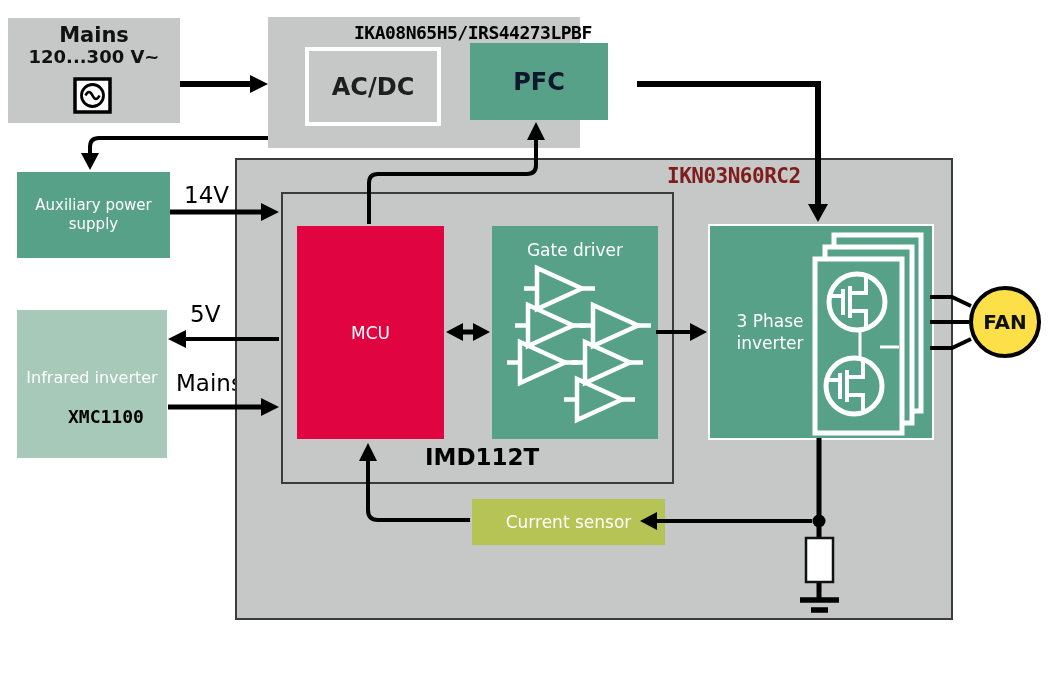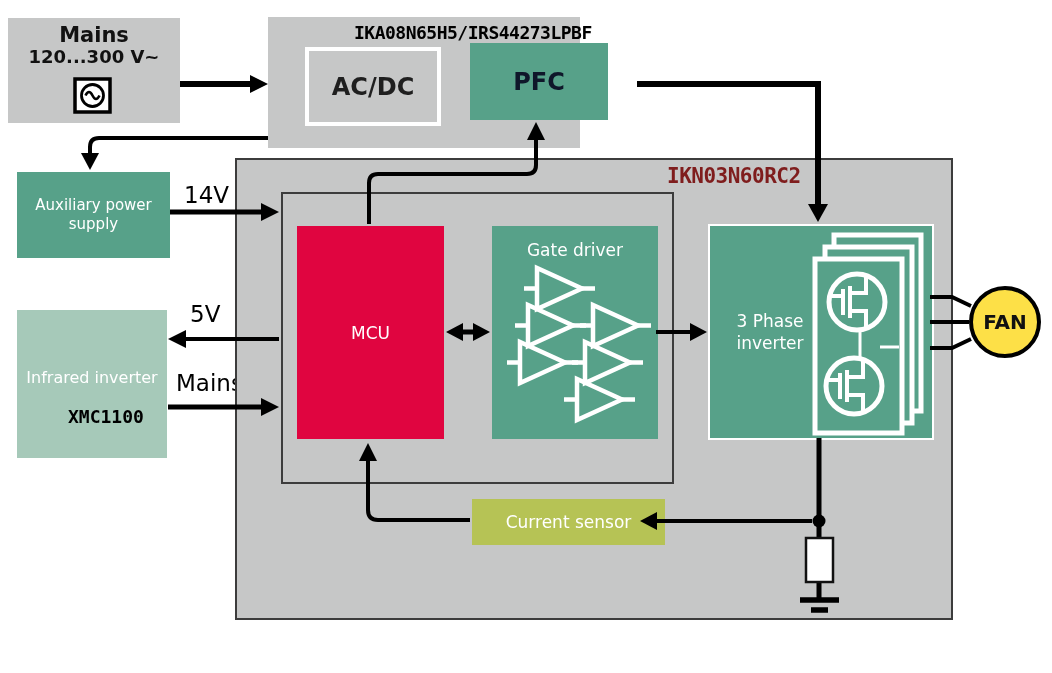--- a/index.html
+++ b/index.html
@@ -119,20 +119,21 @@
             <polygon points="28,116 28,157 73,136.5"></polygon>
             <path d="M88,99.5 H101 M146,99.5 H159"></path>
             <polygon points="101,79 101,120 146,99.5"></polygon>
             <path d="M80,136.5 H93 M138,136.5 H151"></path>
             <polygon points="93,116 93,157 138,136.5"></polygon>
             <path d="M72,173.5 H85 M130,173.5 H143"></path>
             <polygon points="85,153 85,194 130,173.5"></polygon>
           </g>
         </svg>
       </div>
+      <div class="imd-label">IMD112T</div>
     </div>
 
     <div class="inverter">
       <div class="inv-label">3 Phase inverter</div>
       <svg width="222" height="212" viewBox="0 0 222 212">
         <rect class="card" x="124" y="9" width="87" height="176"></rect>
         <rect class="card" x="115" y="21" width="87" height="176"></rect>
         <rect class="card" x="105" y="33" width="87" height="174"></rect>
         <path class="sym-white" stroke-width="3" d="M150,101 V135"></path>
         <circle class="mos-circle" cx="147" cy="76" r="28"></circle>

